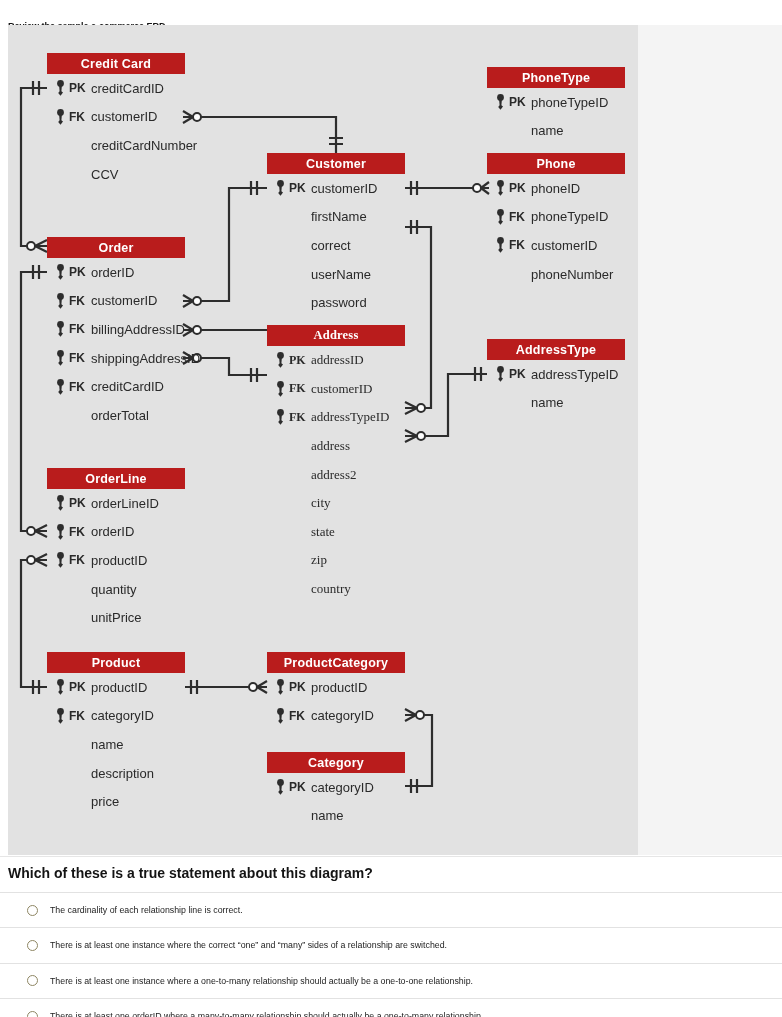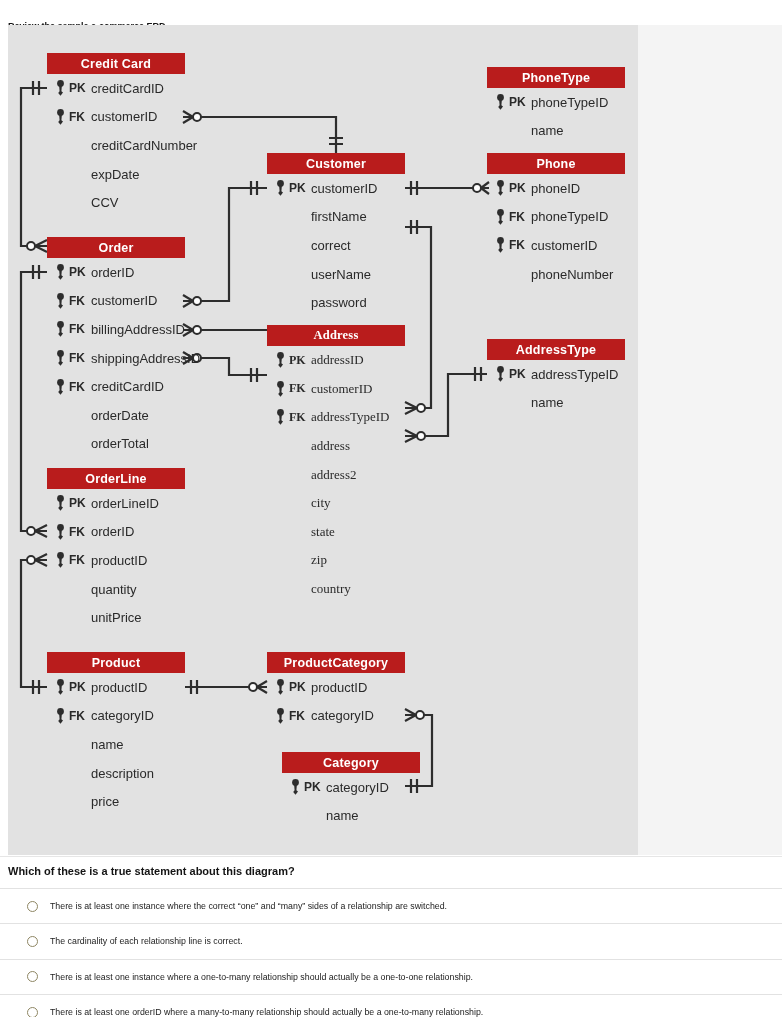--- a/index.html
+++ b/index.html
@@ -12,21 +12,21 @@
   svg.wires{position:absolute;left:0;top:0;pointer-events:none;}
   .entity{position:absolute;width:138px;}
   .e-header{height:21px;background:#b91c1c;display:flex;align-items:center;justify-content:center;}
   .e-header span{color:#ffffff;font-weight:700;font-size:12.5px;letter-spacing:.2px;}
   .e-row{height:28.6px;display:flex;align-items:center;padding-left:8px;}
   .kicon{width:11px;height:16px;flex:0 0 11px;margin-right:3px;}
   .kicon svg{display:block;}
   .klabel{width:22px;flex:0 0 22px;font-size:12px;font-weight:700;color:#2a2a2a;}
   .alabel{font-size:13px;color:#2a2a2a;white-space:nowrap;}
   .qsection{position:absolute;left:0;top:856px;width:782px;border-top:1px solid #e6e6e6;background:#ffffff;}
-  .qprompt{padding:8px 14px 11px 8px;font-size:11px;font-weight:700;color:#141414;}
+  .qprompt{padding:8px 14px 11px 8px;font-size:14px;font-weight:700;color:#141414;}
   .opt{height:35.3px;border-top:1px solid #e2e2e2;display:flex;align-items:center;
        padding-left:27px;box-sizing:border-box;cursor:pointer;}
   .radio{width:11px;height:11px;border:1.5px solid #8e8663;border-radius:50%;
          margin-right:12px;flex:0 0 11px;background:#fff;box-sizing:border-box;}
   .optlabel{font-size:8.8px;color:#222222;}
 </style>
 </head>
 <body>
 
 <div class="page">
@@ -139,25 +139,20 @@
         <span class="alabel">customerID</span>
       </div>
     <div class="e-row">
         <span class="kicon"></span>
         <span class="klabel"></span>
         <span class="alabel">creditCardNumber</span>
       </div>
     <div class="e-row">
         <span class="kicon"></span>
         <span class="klabel"></span>
-        <span class="alabel">expDate</span>
-      </div>
-    <div class="e-row">
-        <span class="kicon"></span>
-        <span class="klabel"></span>
         <span class="alabel">CCV</span>
       </div>
   </div>
 
   <div class="entity" style="left:47px;top:237px;">
     <div class="e-header">
         <span>Order</span>
       </div>
     <div class="e-row">
         <span class="kicon">
@@ -200,25 +195,20 @@
           <svg width="11" height="16" viewBox="0 0 11 16">
             <use href="#keyglyph"></use>
           </svg>
         </span>
         <span class="klabel">FK</span>
         <span class="alabel">creditCardID</span>
       </div>
     <div class="e-row">
         <span class="kicon"></span>
         <span class="klabel"></span>
-        <span class="alabel">orderDate</span>
-      </div>
-    <div class="e-row">
-        <span class="kicon"></span>
-        <span class="klabel"></span>
         <span class="alabel">orderTotal</span>
       </div>
   </div>
 
   <div class="entity" style="left:47px;top:468px;">
     <div class="e-header">
         <span>OrderLine</span>
       </div>
     <div class="e-row">
         <span class="kicon">
@@ -413,21 +403,21 @@
         <span class="kicon">
           <svg width="11" height="16" viewBox="0 0 11 16">
             <use href="#keyglyph"></use>
           </svg>
         </span>
         <span class="klabel">FK</span>
         <span class="alabel">categoryID</span>
       </div>
   </div>
 
-  <div class="entity" style="left:282px;top:752px;">
+  <div class="entity" style="left:267px;top:752px;">
     <div class="e-header">
         <span>Category</span>
       </div>
     <div class="e-row">
         <span class="kicon">
           <svg width="11" height="16" viewBox="0 0 11 16">
             <use href="#keyglyph"></use>
           </svg>
         </span>
         <span class="klabel">PK</span>
@@ -515,25 +505,25 @@
         <span class="kicon"></span>
         <span class="klabel"></span>
         <span class="alabel">name</span>
       </div>
   </div>
 
   <div class="qsection">
     <div class="qprompt">Which of these is a true statement about this diagram?</div>
     <div class="opt">
       <span class="radio"></span>
-      <span class="optlabel">There is at least one instance where the correct “one” and “many” sides of a relationship are switched.</span>
+      <span class="optlabel">The cardinality of each relationship line is correct.</span>
     </div>
     <div class="opt">
       <span class="radio"></span>
-      <span class="optlabel">The cardinality of each relationship line is correct.</span>
+      <span class="optlabel">There is at least one instance where the correct “one” and “many” sides of a relationship are switched.</span>
     </div>
     <div class="opt">
       <span class="radio"></span>
       <span class="optlabel">There is at least one instance where a one-to-many relationship should actually be a one-to-one relationship.</span>
     </div>
     <div class="opt">
       <span class="radio"></span>
       <span class="optlabel">There is at least one orderID where a many-to-many relationship should actually be a one-to-many relationship.</span>
     </div>
   </div>

